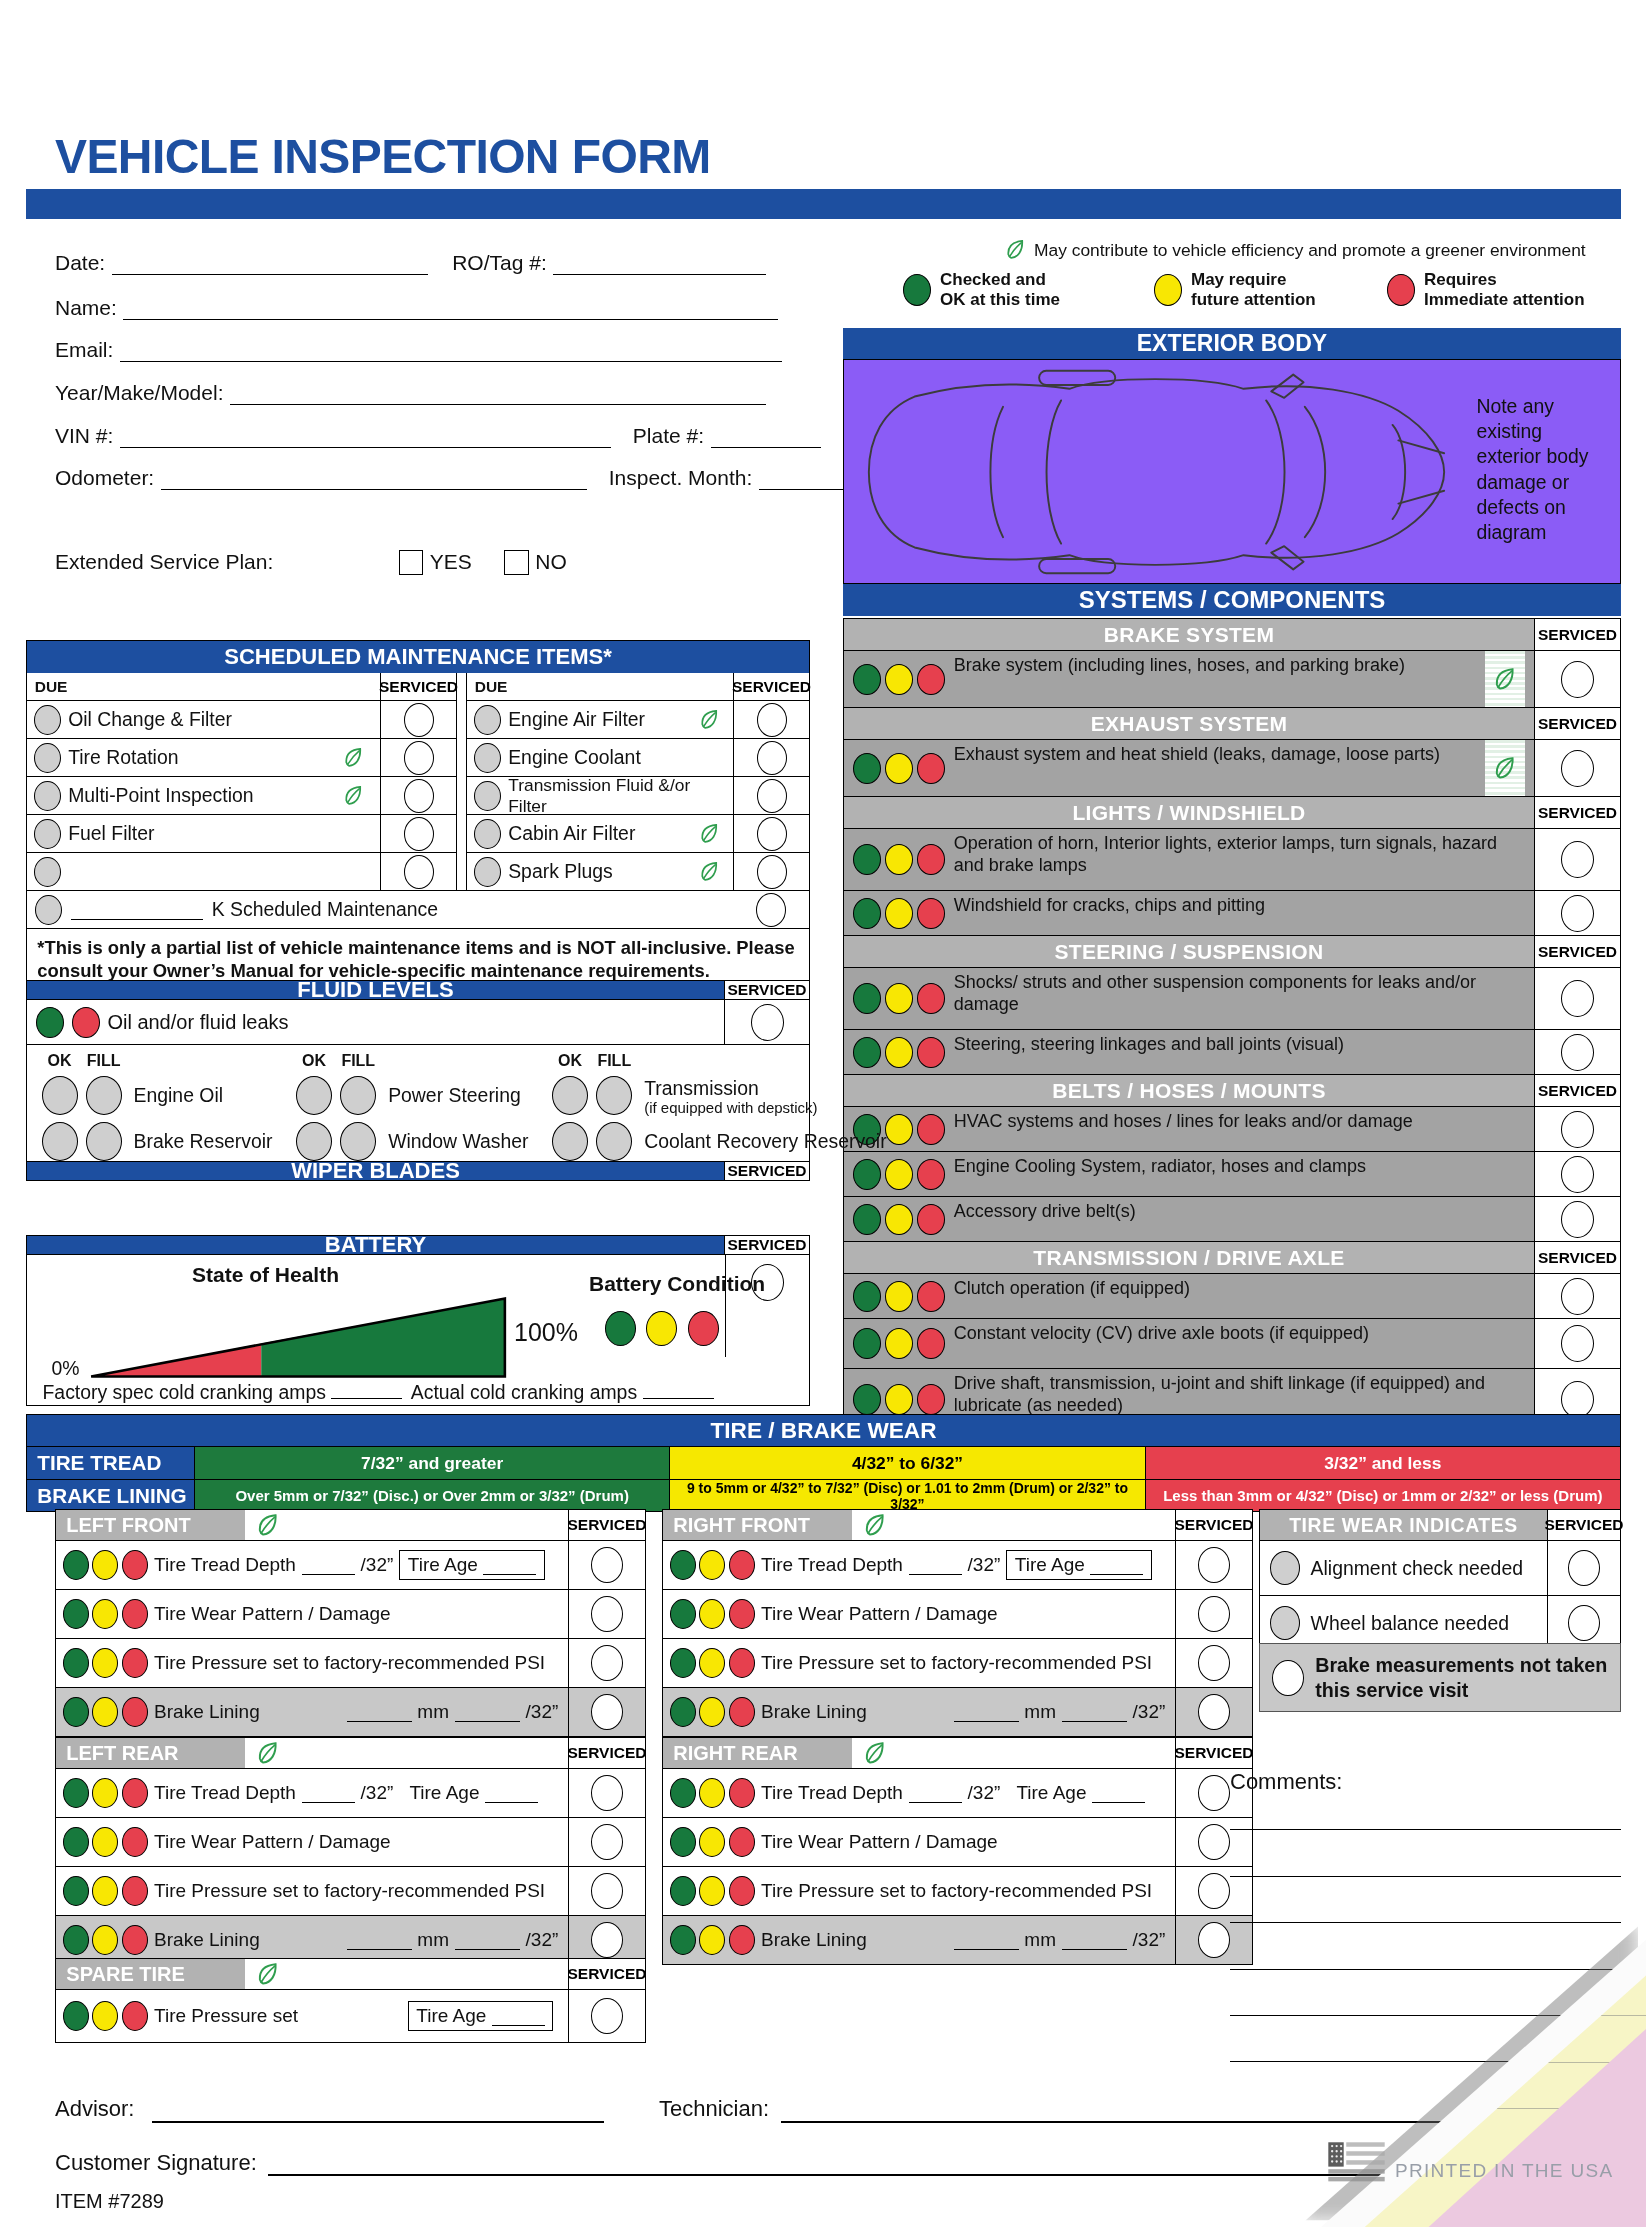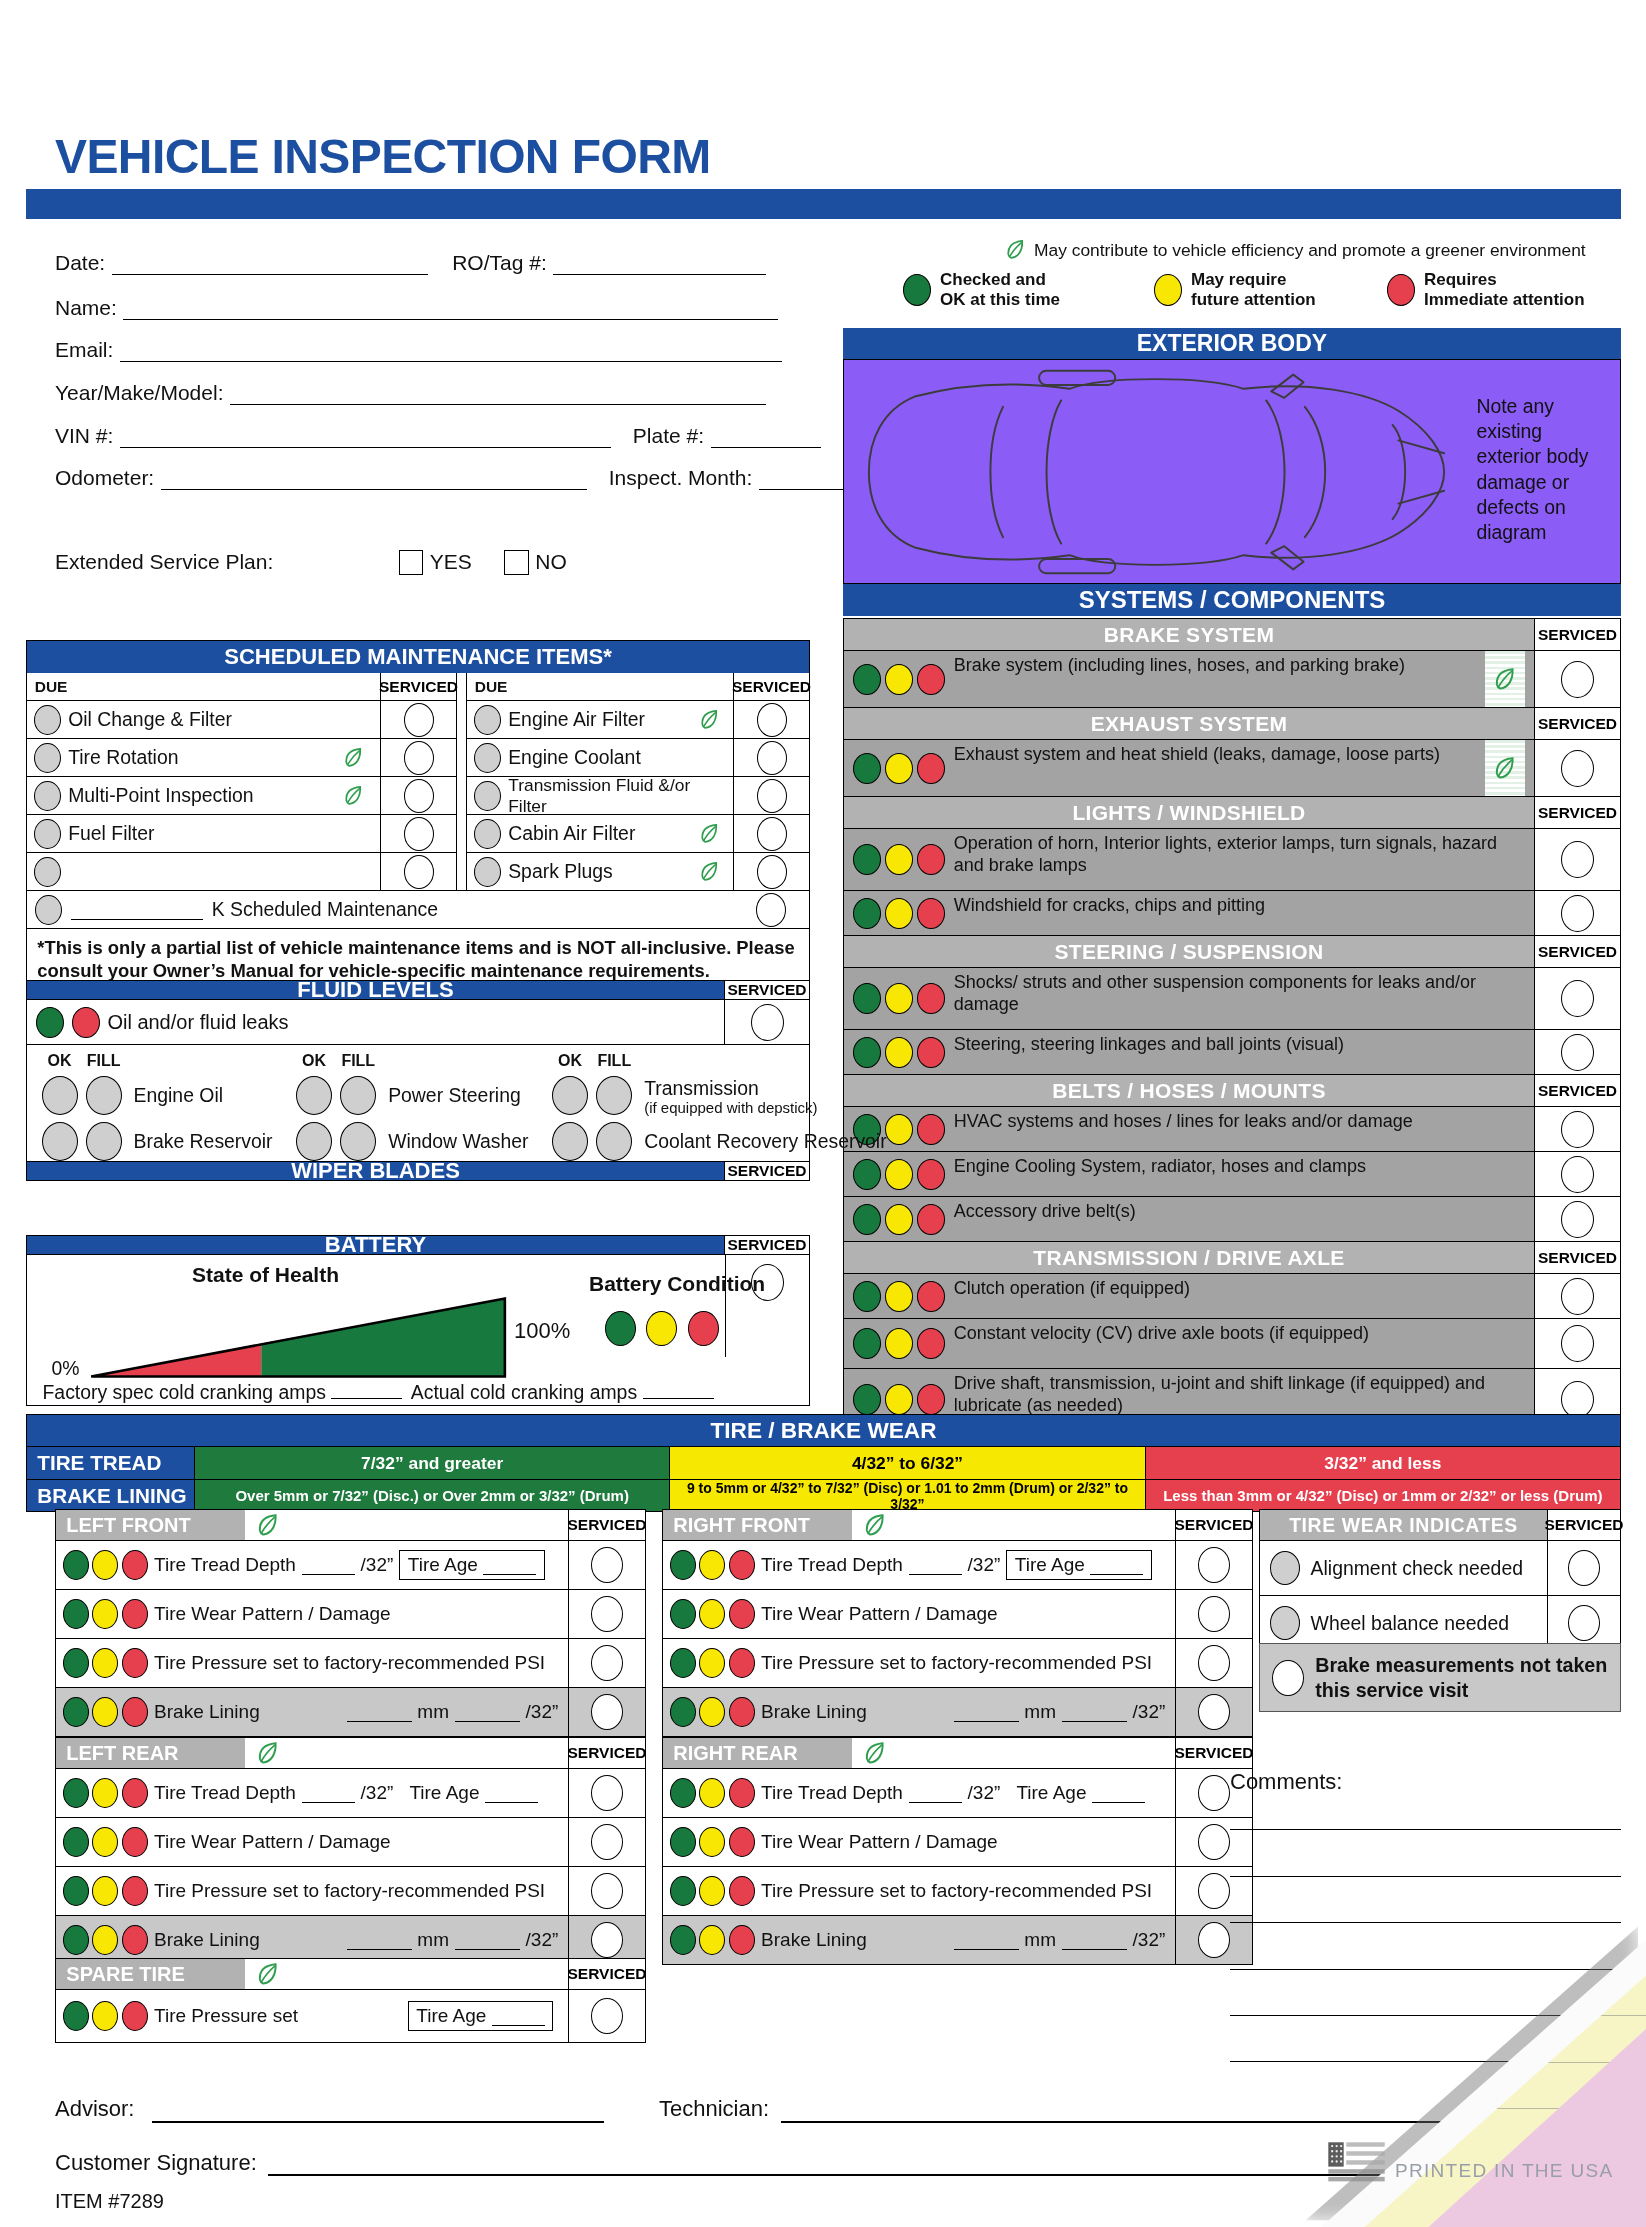--- a/index.html
+++ b/index.html
@@ -616,21 +616,21 @@
       <div class="bat-serv">
           <span class="serv-circ"></span>
         </div>
       <div class="abs bat-lab" style="left:165px;top:7.7px;">State of Health</div>
       <svg class="abs" style="left:61px;top:37px;" width="420" height="87" viewBox="0 0 650 135">
         <polygon points="4,131 268,131 268,80" fill="#e6404e"></polygon>
         <polygon points="268,131 646,131 646,10 268,80" fill="#17793d"></polygon>
         <polygon points="4,131 646,131 646,10" fill="none" stroke="#000" stroke-width="4"></polygon>
       </svg>
       <div class="abs" style="left:24.5px;top:102px;font-size:19.4px;">0%</div>
-      <div class="abs" style="left:487px;top:63px;font-size:22px;">100%</div>
+      <div class="abs" style="left:487px;top:63px;font-size:25px;">100%</div>
       <div class="abs bat-lab" style="left:562px;top:17px;">Battery Condition</div>
       <div class="abs" style="left:578px;top:56px;display:flex;gap:10.3px;">
         <span class="circ g" style="width:31px;height:35px;"></span>
         <span class="circ y" style="width:31px;height:35px;"></span>
         <span class="circ r" style="width:31px;height:35px;"></span>
       </div>
       <div class="bat-amps">
         <span><span>Factory spec cold cranking amps</span> <span class="uline" style="width:71px;"></span></span>
         <span><span>Actual cold cranking amps</span> <span class="uline" style="width:71px;"></span></span>
       </div>

